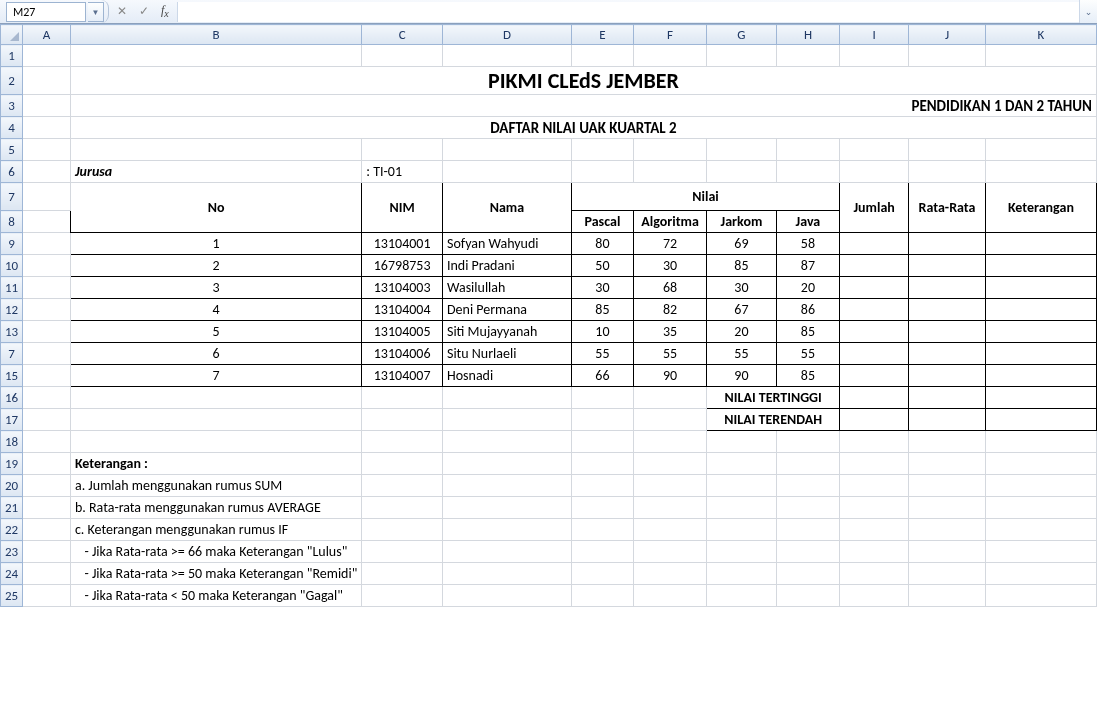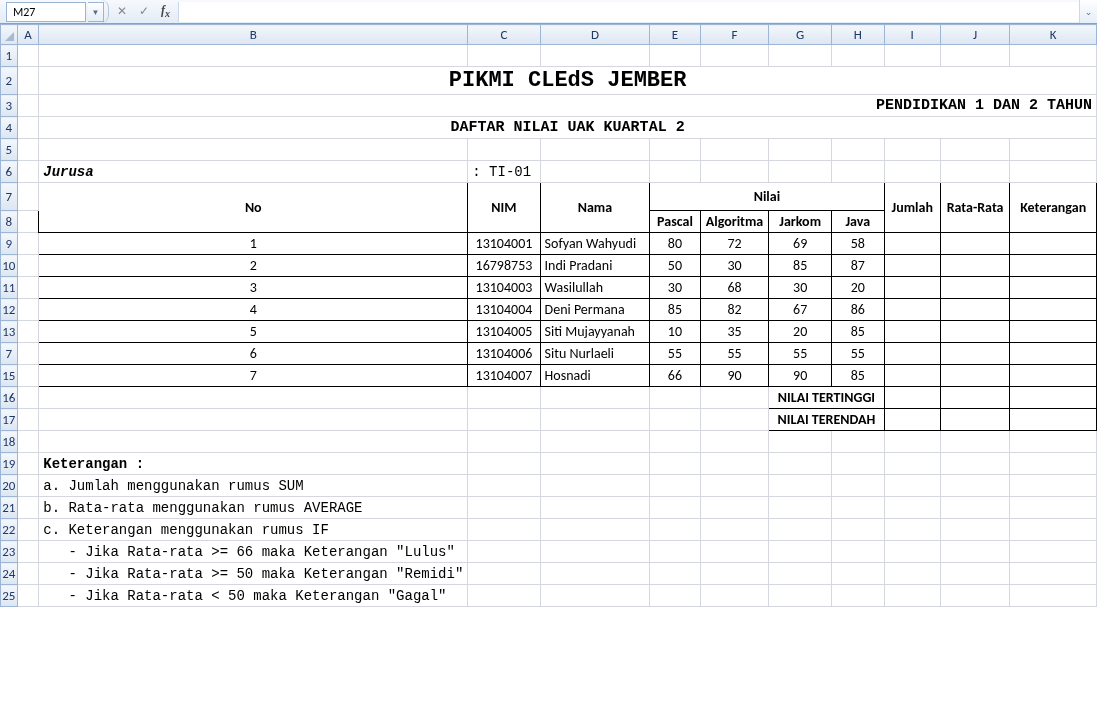--- a/index.html
+++ b/index.html
@@ -43,21 +43,21 @@
     justify-content: center;
     color: #5a6f8f;
     font-size: 8px;
     border: 1px solid #9db4d1;
     border-left: none;
     background: linear-gradient(#fdfefe,#e6eef8);
     margin-right: 4px;
   }
   .fx-btns { display:flex; align-items:center; padding: 0 4px; gap:4px; color:#888; }
   .fx-btn { width:18px; text-align:center; }
-  .fx-label { font-style: italic; font-family: 'Times New Roman', serif; color:#444; padding: 0 4px; font-weight: bold;}
+  .fx-label { font-style: italic; font-family: 'Times New Roman', serif; color:#444; padding: 0 4px;}
   .fx-input {
     flex: 1;
     height: 20px;
     border: none;
     background: #fff;
     padding: 1px 6px;
     font-size: 12px;
     font-family: Calibri, Arial, sans-serif;
     border-left: 1px solid #ccd8e8;
   }
@@ -122,21 +122,21 @@
   
   .title1{ font-weight:bold; font-size:22px; text-align:center;}
   .title2{ font-weight:bold; font-size:15px; text-align:right;}
   .title3{ font-weight:bold; font-size:15px; text-align:center;}
   .bold{font-weight:bold;}
   .italic{font-style:italic;}
   .center{text-align:center;}
   .yellow{background:#ffff00;}
   .bthick{border:1px solid #000 !important;}
   .row-tall td.cell{height:28px;}
-  .overflow-vis{overflow:visible;font-family:Liberation Mono, monospace;}
+  .overflow-vis{overflow:visible;}
 </style>
 </head>
 <body>
 
 <div class="formula-bar">
   <div class="name-box-wrap">
     <input class="name-box" value="M27" style="">
     <div class="nb-dd">▼</div>
   </div>
   <div class="fx-btns">

